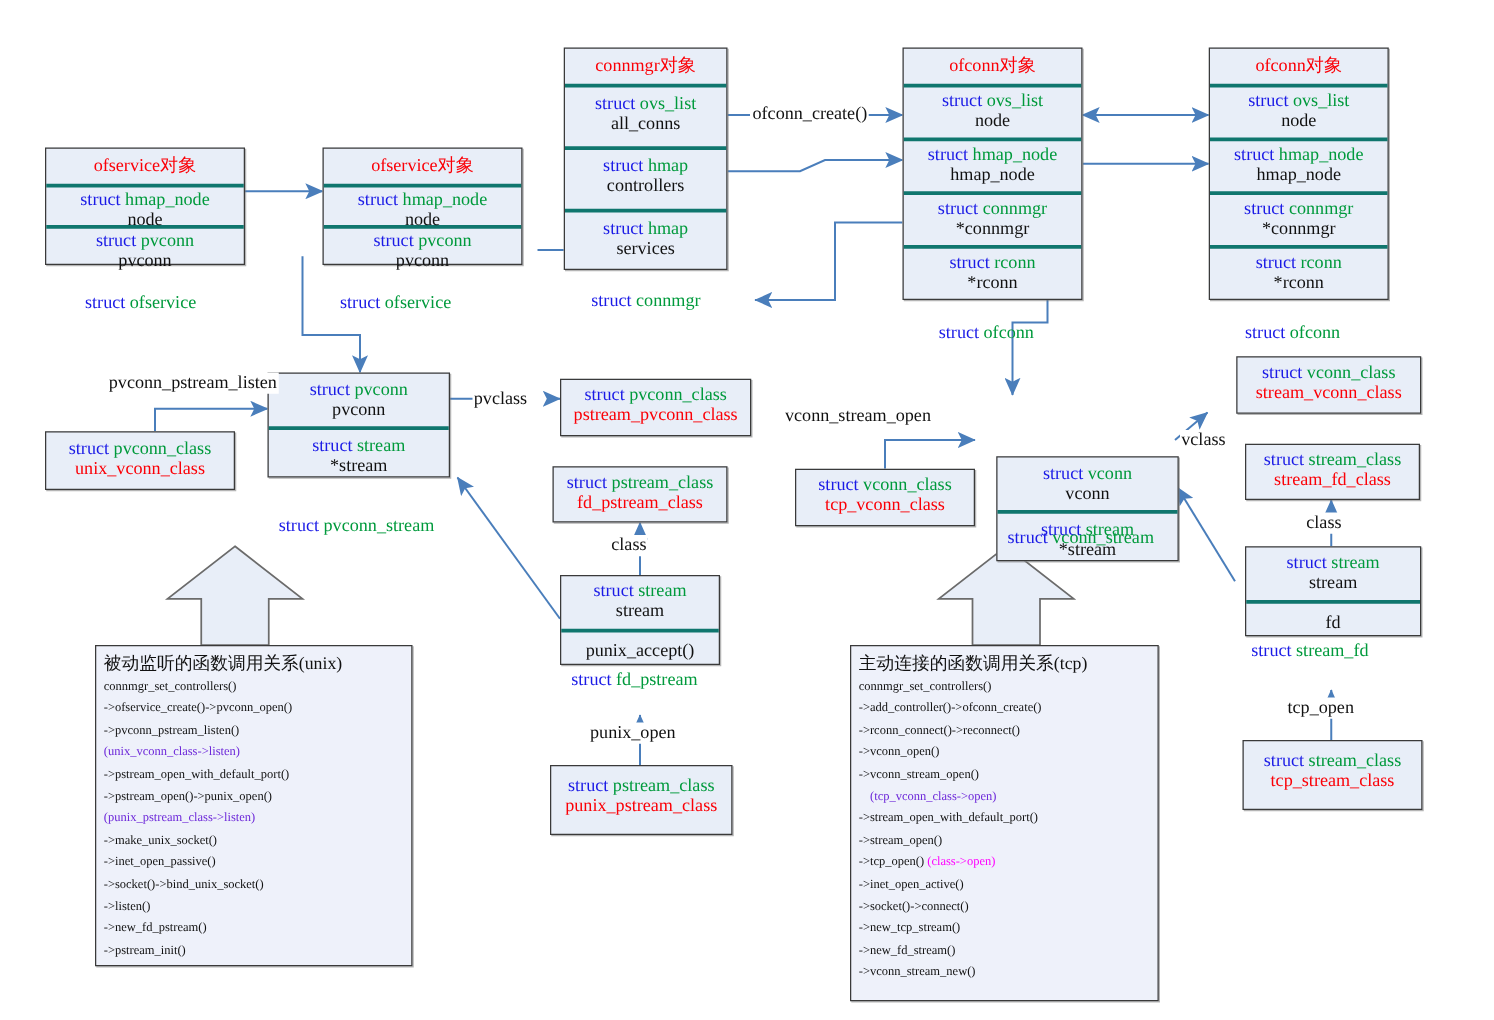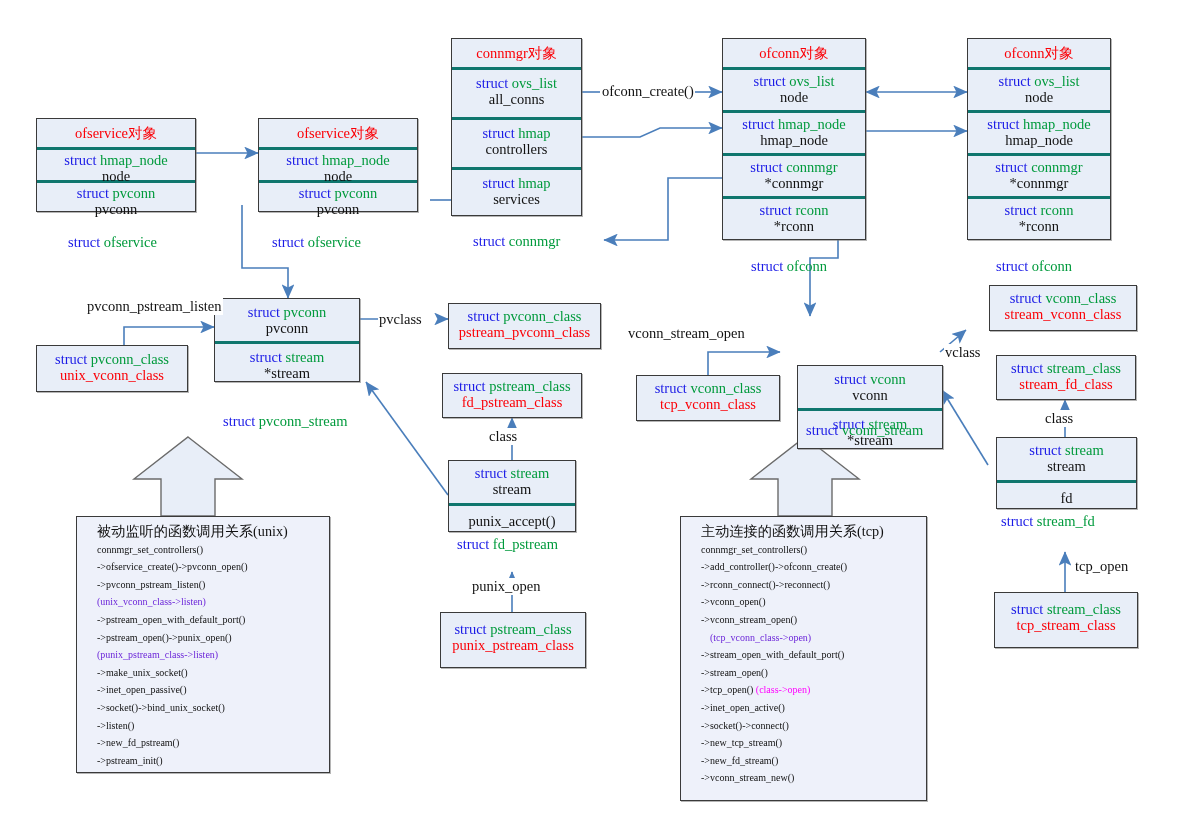--- a/index.html
+++ b/index.html
@@ -47,21 +47,21 @@
     position:absolute;font-size:14.5px;color:#111;white-space:nowrap;
     background:#ffffff;padding:0 1px;
   }
 
   
   .note{
     position:absolute;
     border:1.5px solid #3a3a3a;
     background:#eef1fa;
     box-sizing:border-box;
-    padding:6px 8px 7px 20px;
+    padding:6px 8px 7px 6px;
     box-shadow:1px 1px 0 rgba(120,120,120,.55);
   }
   .note .ln{
     font-size:10px;line-height:17.6px;white-space:nowrap;color:#111;
   }
   .note .ln.hdr{font-size:14.2px;}
   .note .ln.mg{color:#6d28d9;}
   .note .ln.indent{padding-left:9px;}
 </style>
 </head>
@@ -343,21 +343,21 @@
   </div>
 
   <div class="elabel" style="left:601px;top:83px;">ofconn_create()</div>
   <div class="elabel" style="left:86px;top:298px;">pvconn_pstream_listen</div>
   <div class="elabel" style="left:378px;top:311px;">pvclass</div>
   <div class="elabel" style="left:488px;top:428px;">class</div>
   <div class="elabel" style="left:471px;top:578px;">punix_open</div>
   <div class="elabel" style="left:627px;top:325px;">vconn_stream_open</div>
   <div class="elabel" style="left:944px;top:325px;margin-top:19px;">vclass</div>
   <div class="elabel" style="left:1044px;top:410px;">class</div>
-  <div class="elabel" style="left:1029px;top:558px;margin-left:45px;">tcp_open</div>
+  <div class="elabel" style="left:1029px;top:558px;">tcp_open</div>
 
   <div class="note" style="left:76px;top:516px;width:254px;height:257px;">
     <div class="ln hdr">被动监听的函数调用关系(unix)</div>
     <div class="ln">connmgr_set_controllers()</div>
     <div class="ln">-&gt;ofservice_create()-&gt;pvconn_open()</div>
     <div class="ln">-&gt;pvconn_pstream_listen()</div>
     <div class="ln mg">(unix_vconn_class-&gt;listen)</div>
     <div class="ln">-&gt;pstream_open_with_default_port()</div>
     <div class="ln">-&gt;pstream_open()-&gt;punix_open()</div>
     <div class="ln mg">(punix_pstream_class-&gt;listen)</div>

